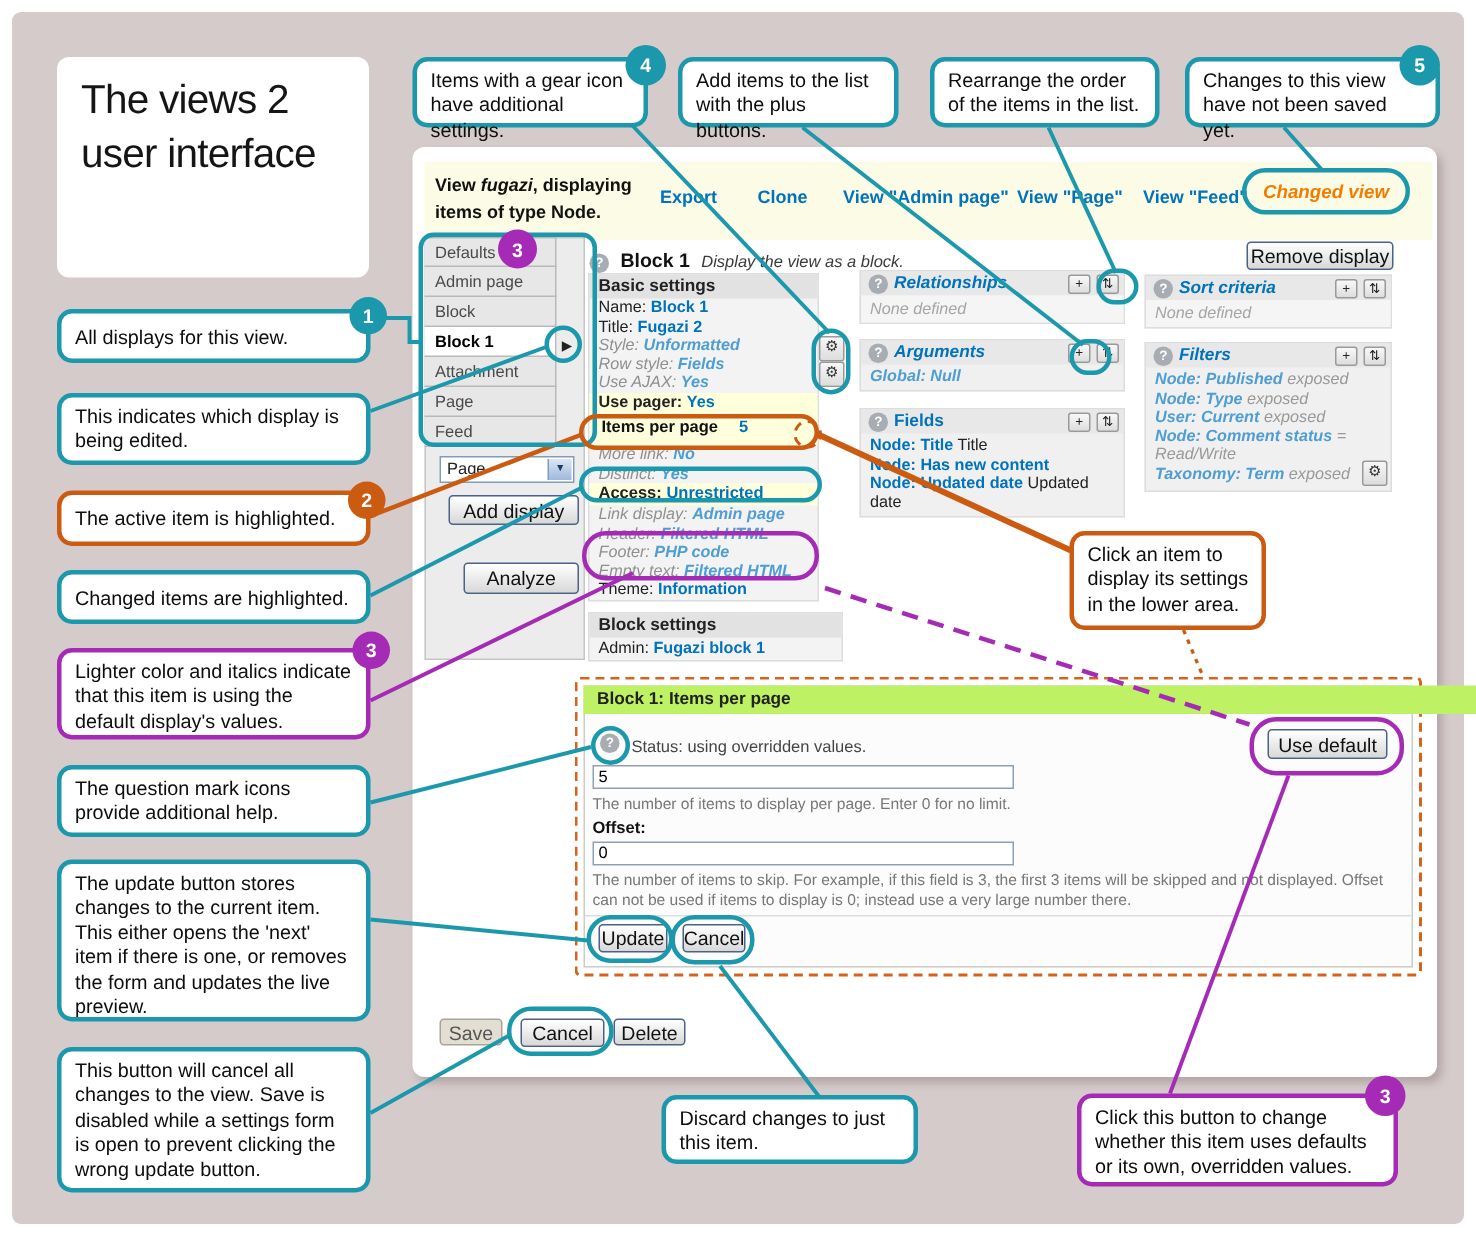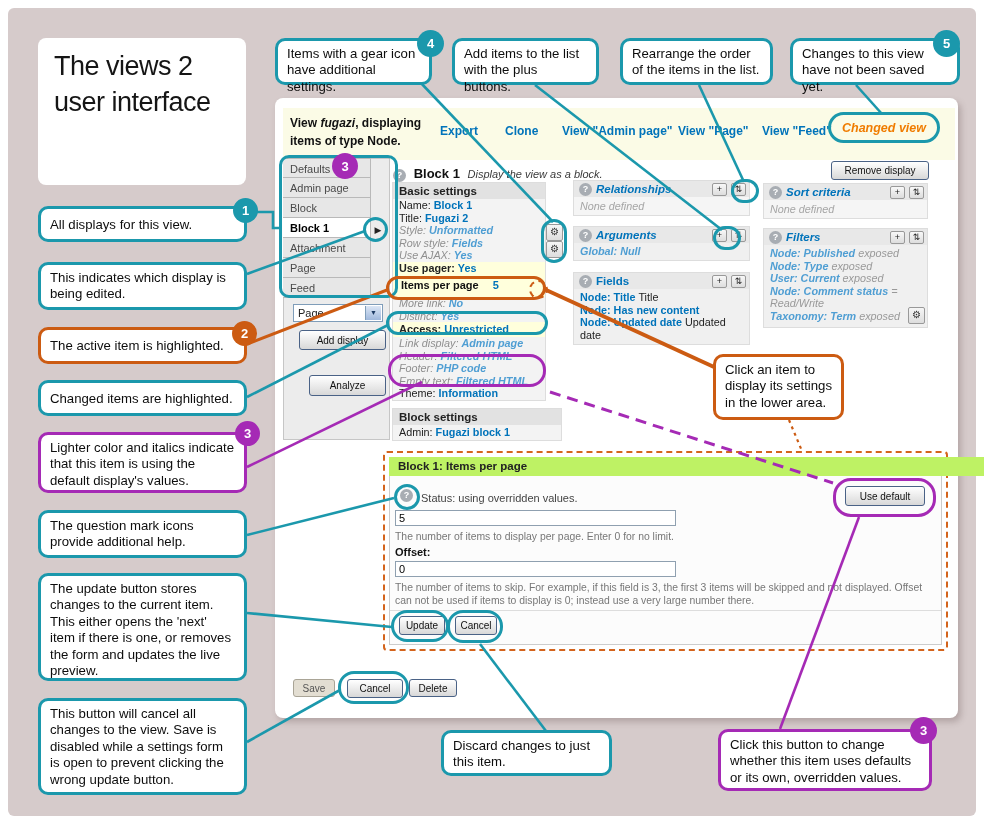--- a/index.html
+++ b/index.html
@@ -30,21 +30,21 @@
   .changedview{left:828px;top:112px;width:112px;height:31px;display:flex;align-items:center;justify-content:center;font-size:12.5px;font-weight:bold;font-style:italic;color:#f07c00;z-index:4;}
   
   .sidecol{left:283px;top:158px;width:107px;height:282px;background:#ececec;border:1px solid #c6c6c6;box-sizing:border-box;}
   .tabs{left:283px;top:158px;width:88px;}
   .tab{height:20px;box-sizing:border-box;background:#e7e7e7;border-bottom:1px solid #b9b9b9;border-right:1px solid #b9b9b9;font-size:11px;color:#4a4a4a;padding:4px 0 0 7px;cursor:pointer;}
   .tab.active{background:#fff;font-weight:bold;color:#000;}
   .arrowbtn{left:370px;top:222px;width:16px;height:16px;font-size:9px;color:#222;text-align:center;line-height:16px;cursor:pointer;z-index:4;}
   .fakeselect{left:293px;top:304px;width:90px;height:18px;background:#fff;border:1px solid #7f9db9;box-sizing:border-box;font-size:11px;color:#222;cursor:pointer;}
   .fakeselect .sv{position:absolute;left:4px;top:2px;}
   .selbtn{position:absolute;right:1px;top:1px;width:15px;height:14px;background:linear-gradient(#dbe6f5,#9fb8dc);border-left:1px solid #7f9db9;font-size:7px;color:#1c3a63;text-align:center;line-height:14px;}
-  .btn{position:absolute;background:linear-gradient(#ffffff,#d8d8d8);border:1px solid #4a6286;border-radius:3px;font-size:10px;color:#111;display:flex;align-items:center;justify-content:center;cursor:pointer;box-sizing:border-box;}
+  .btn{position:absolute;background:linear-gradient(#ffffff,#d8d8d8);border:1px solid #4a6286;border-radius:3px;font-size:13px;color:#111;display:flex;align-items:center;justify-content:center;cursor:pointer;box-sizing:border-box;}
   .btn.disabled{background:#e3ded2;border-color:#a9a496;color:#555;}
   
   .qicon{display:inline-block;width:13px;height:13px;border-radius:50%;background:#a8adb3;color:#fff;font-size:9px;font-weight:bold;text-align:center;line-height:13px;cursor:pointer;}
   .disphead{left:393px;top:166px;font-size:13px;color:#111;white-space:nowrap;}
   .disphead b{margin:0 4px;}
   .disphead i{font-size:11px;color:#3a3a3a;}
   
   .panel{position:absolute;background:#f3f3f3;border:1px solid #ddd;box-sizing:border-box;}
   .ph{background:#e2e2e2;font-weight:bold;font-size:11.5px;color:#222;padding:2px 6px;height:16px;box-sizing:border-box;line-height:12px;}
   .row{font-size:10.8px;height:12.5px;line-height:12.5px;padding-left:6px;white-space:nowrap;cursor:pointer;}

